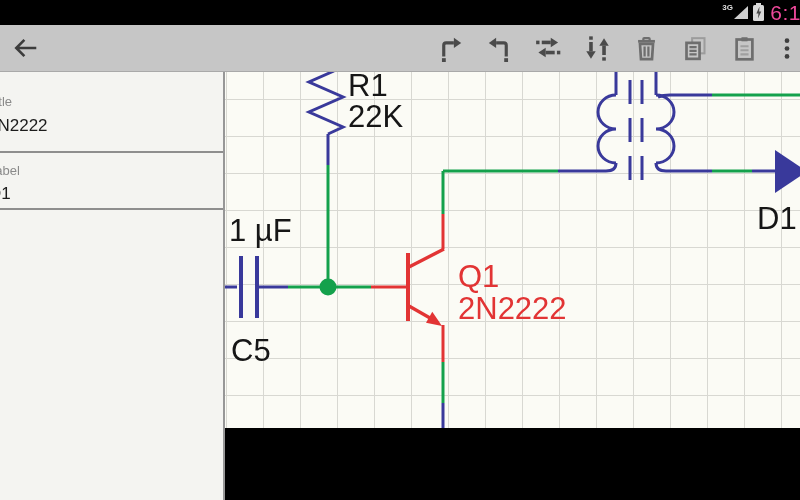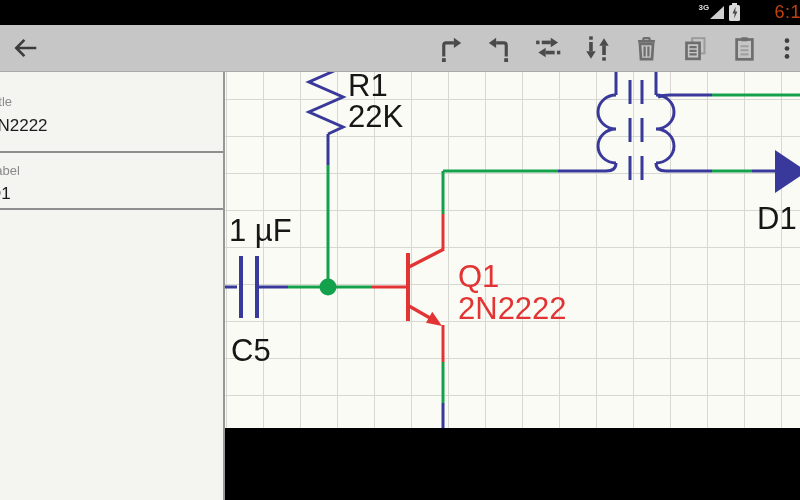--- a/index.html
+++ b/index.html
@@ -10,21 +10,21 @@
   .statusbar{position:absolute;top:0;left:0;right:0;height:25px;background:#000;
              display:flex;align-items:center;justify-content:flex-end;}
   .sig{position:relative;width:15px;height:14px;margin-right:5px;}
   .sig .tri{position:absolute;right:0;bottom:1px;width:0;height:0;
             border-left:14px solid transparent;border-bottom:13px solid #cfcfcf;}
   .sig .net{position:absolute;left:-11px;top:-3px;font-size:8px;font-weight:bold;color:#dedede;}
   .batt{position:relative;width:11px;height:16px;background:#d9d9d9;border-radius:1.5px;margin-right:6px;}
   .batt:before{content:"";position:absolute;top:-2px;left:3px;width:5px;height:2px;background:#d9d9d9;}
   .batt .bolt{position:absolute;left:2px;top:2px;width:7px;height:12px;background:#4a4a4a;
               clip-path:polygon(60% 0,15% 58%,45% 58%,38% 100%,85% 42%,55% 42%);}
-  .time{font-size:18px;color:#c2410c;margin-right:-1px;letter-spacing:.5px;margin-left:28px;}
+  .time{font-size:21px;color:#ec4899;margin-right:-1px;letter-spacing:.5px;}
 
   
   .appbar{position:absolute;top:25px;left:0;right:0;height:46px;background:#c6c6c6;
           border-bottom:1px solid #a9a9a9;display:flex;align-items:center;}
   .backbtn{width:52px;height:46px;display:flex;align-items:center;justify-content:center;cursor:pointer;}
   .appbar .spacer{flex:1;}
   .iconrow{display:flex;align-items:center;gap:21px;padding-right:5px;}
   .tbicon{width:28px;height:28px;display:flex;align-items:center;justify-content:center;cursor:pointer;}
   .tbicon.narrow{width:16px;}
 

